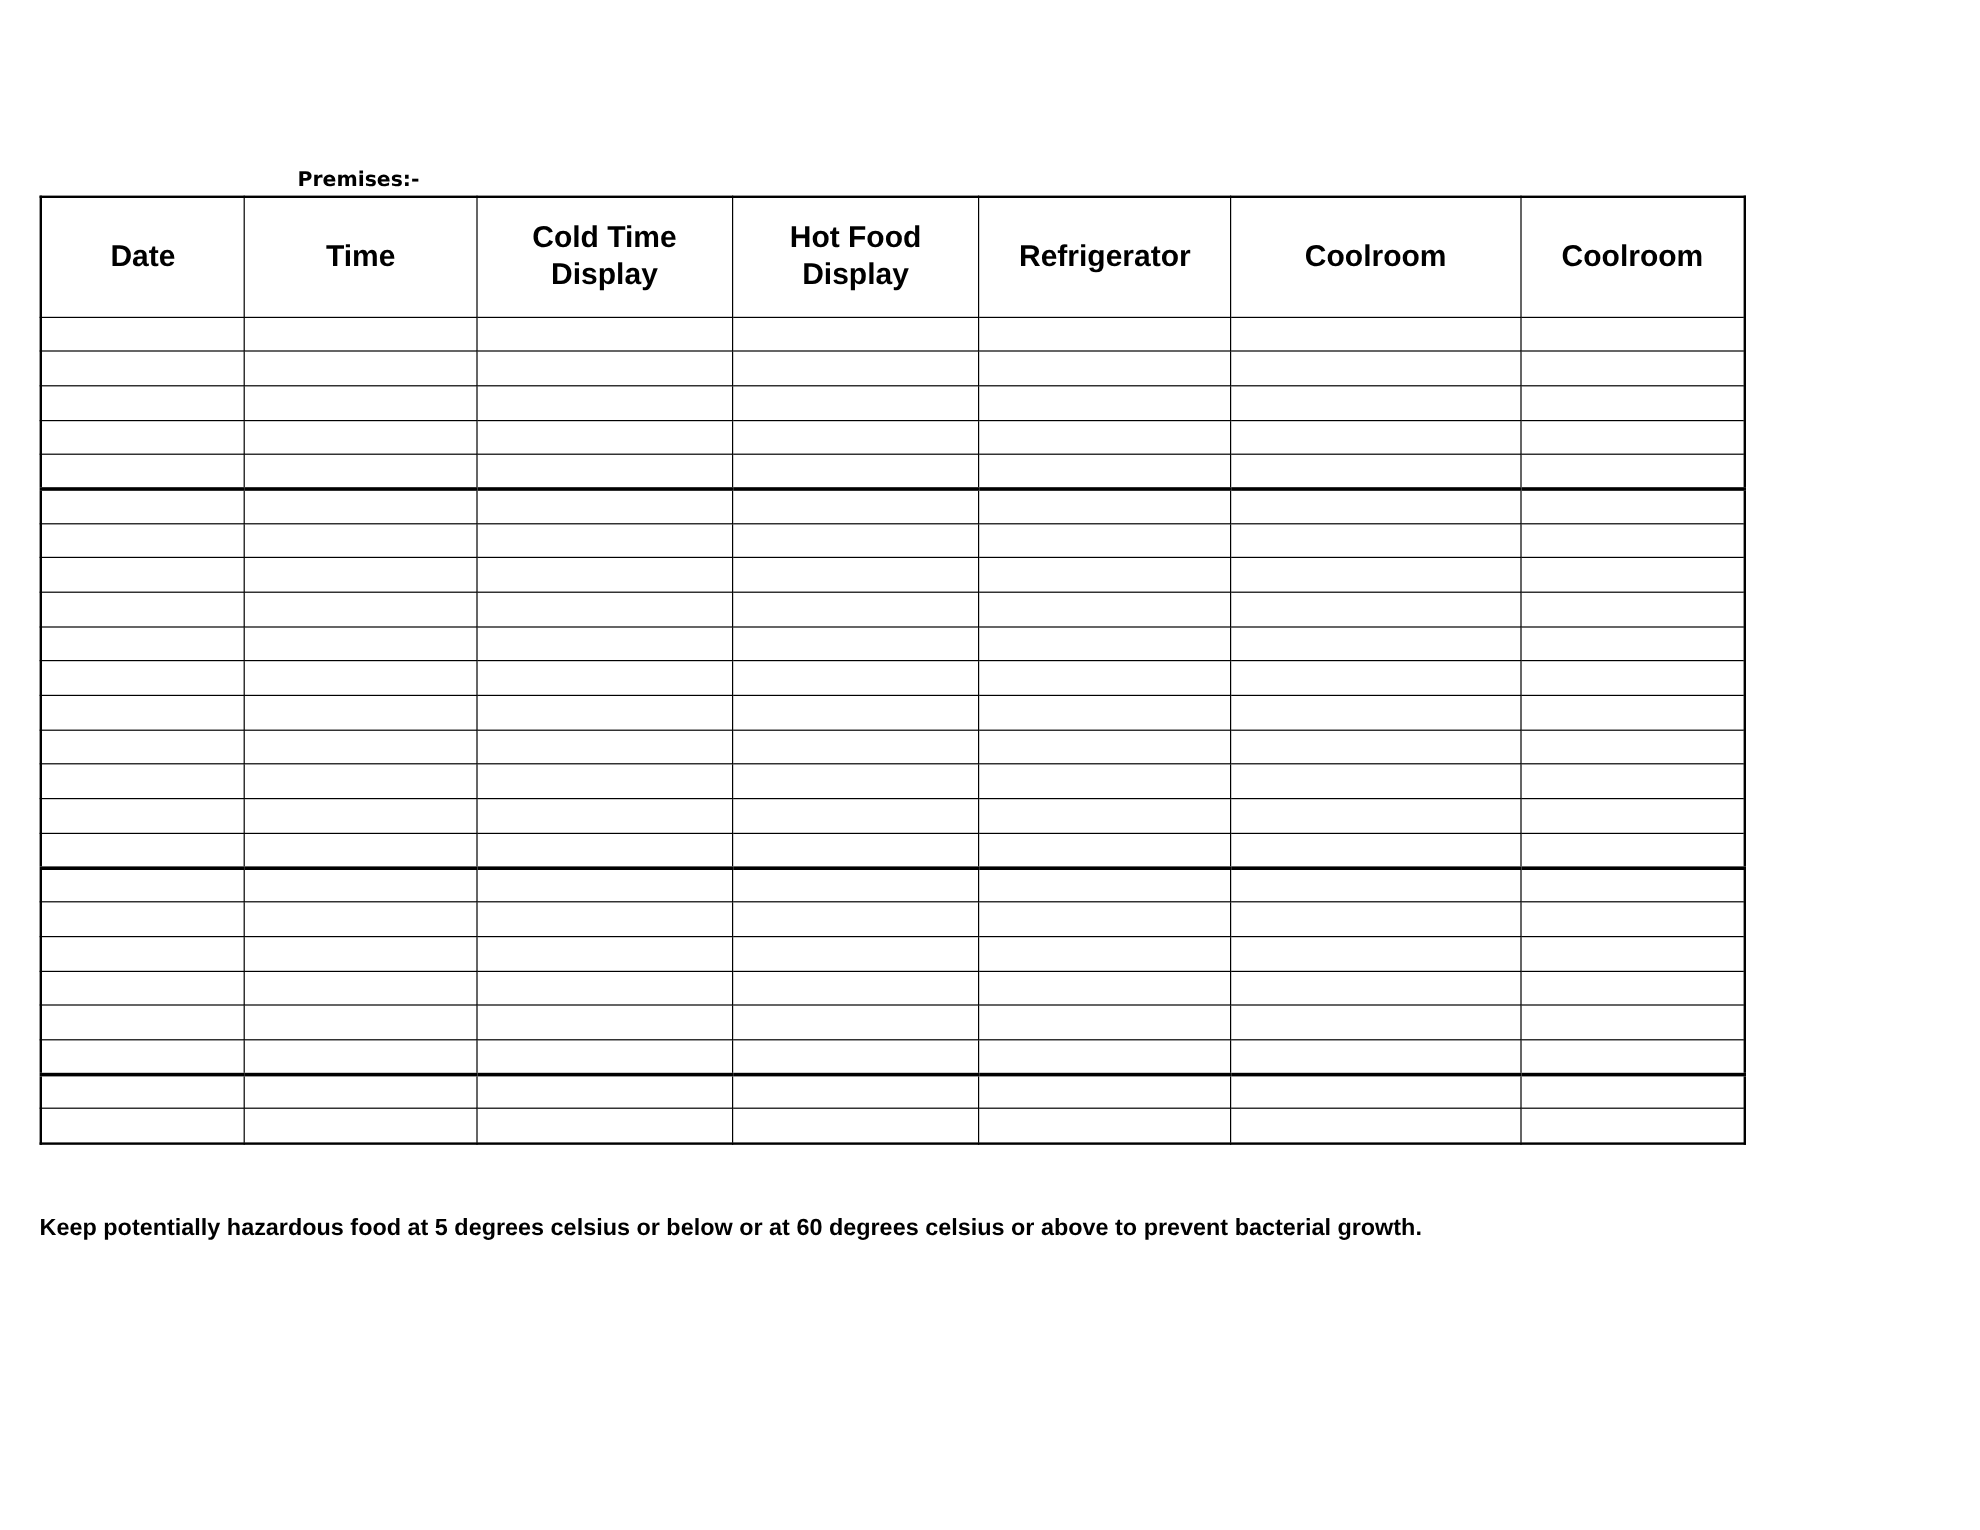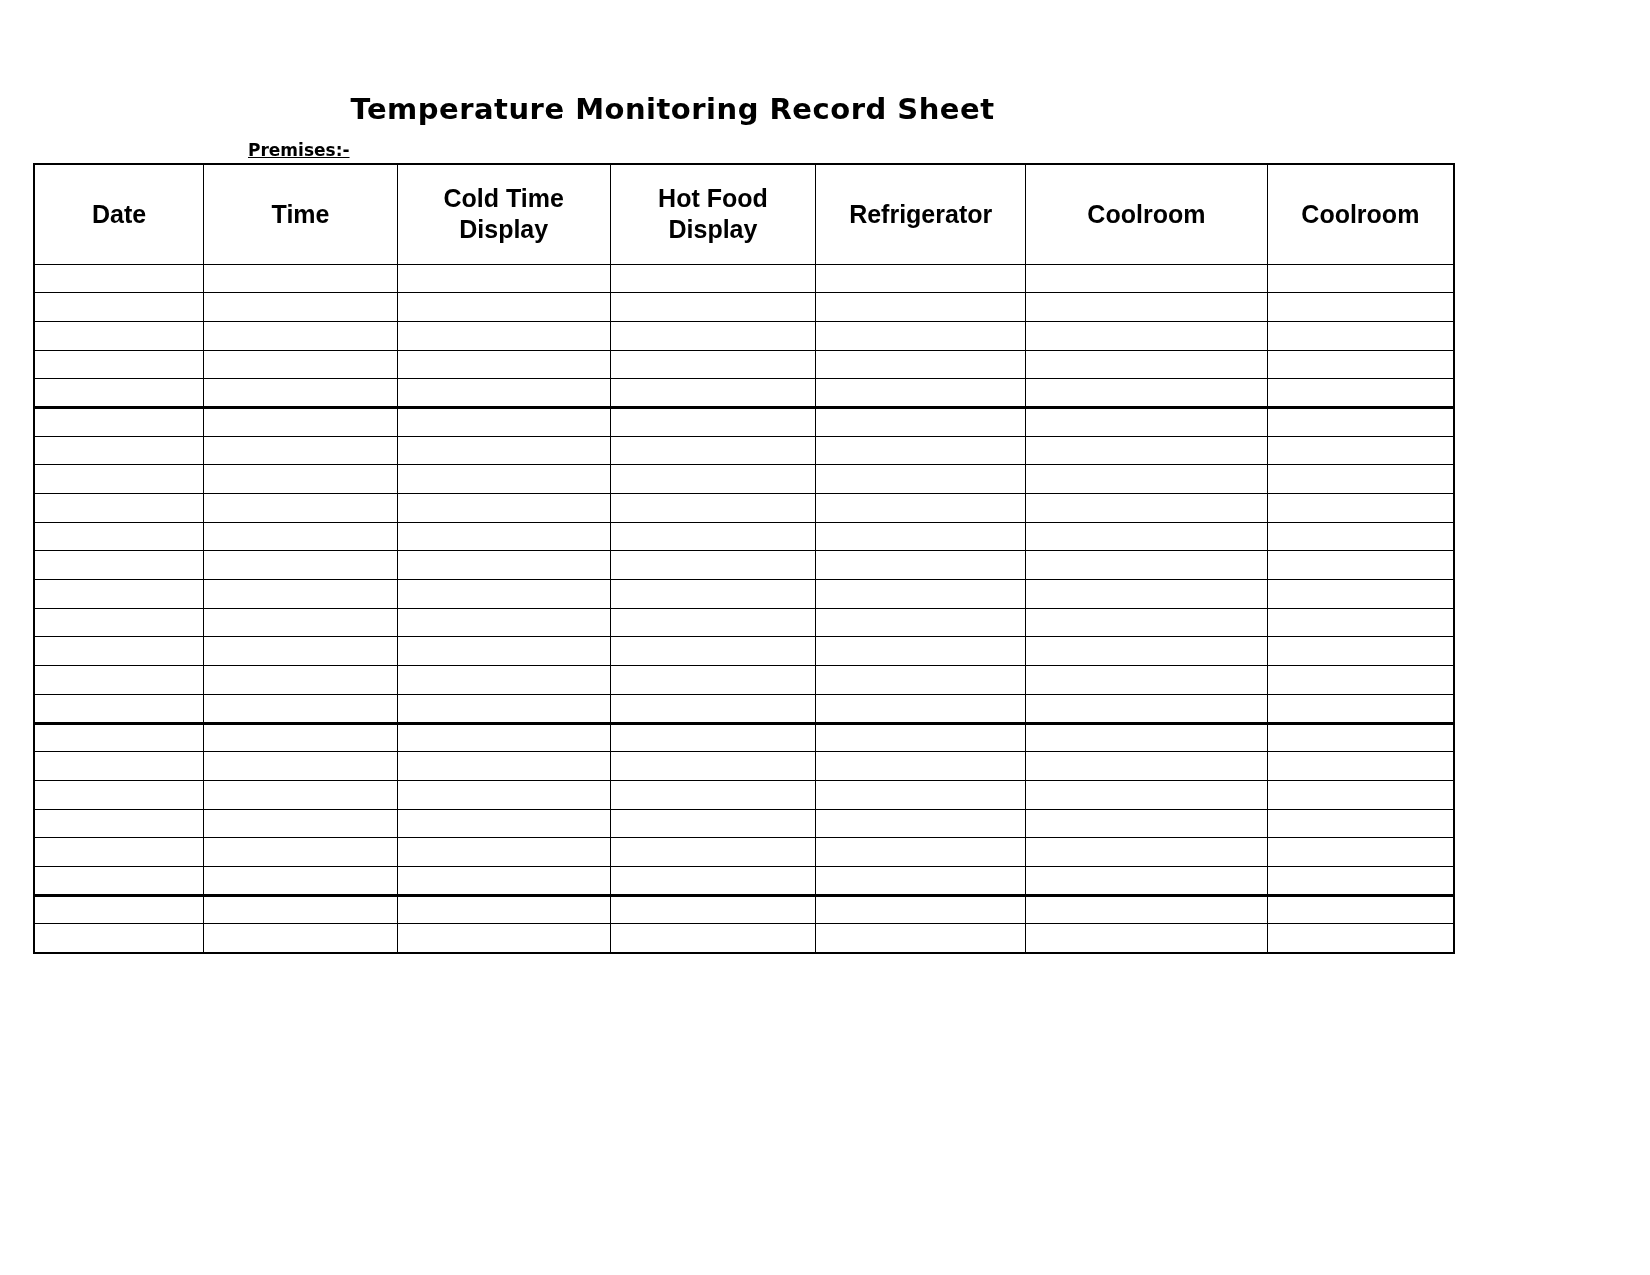--- a/index.html
+++ b/index.html
@@ -29,21 +29,20 @@
     letter-spacing: 0.5px;
     margin: 0;
   }
   .premises {
     position: absolute;
     top: 140px;
     left: 248px;
     font-family: "DejaVu Sans", sans-serif;
     font-weight: bold;
     font-size: 17px;
-    text-decoration: underline;
   }
   table.record-table {
     position: absolute;
     top: 163px;
     left: 33px;
     width: 1422px;
     border-collapse: collapse;
     table-layout: fixed;
   }
   table.record-table th,
@@ -80,21 +79,20 @@
     font-size: 19.5px;
     font-weight: bold;
     margin: 0;
   }
 </style>
 </head>
 <body>
 
 <div class="page">
 
-  <h1 class="title">Temperature Monitoring Record Sheet</h1>
 
   <div class="premises">Premises:-</div>
 
   <table class="record-table">
     <thead>
       <tr id="headerRow">
           <th style="width: 11.95%; margin-left: 42px;">Date</th>
           <th style="width: 13.64%; text-align: center;">Time</th>
           <th style="width: 14.98%;">Cold Time Display</th>
           <th style="width: 14.49%;">Hot Food Display</th>
@@ -316,14 +314,15 @@
           <td></td>
           <td></td>
           <td></td>
           <td></td>
           <td></td>
           <td></td>
         </tr>
       </tbody>
   </table>
 
+  <p class="footer-note">Keep potentially hazardous food at 5 degrees celsius or below or at 60 degrees celsius or above to prevent bacterial growth.</p>
 
 </div>
 
 </body></html>

